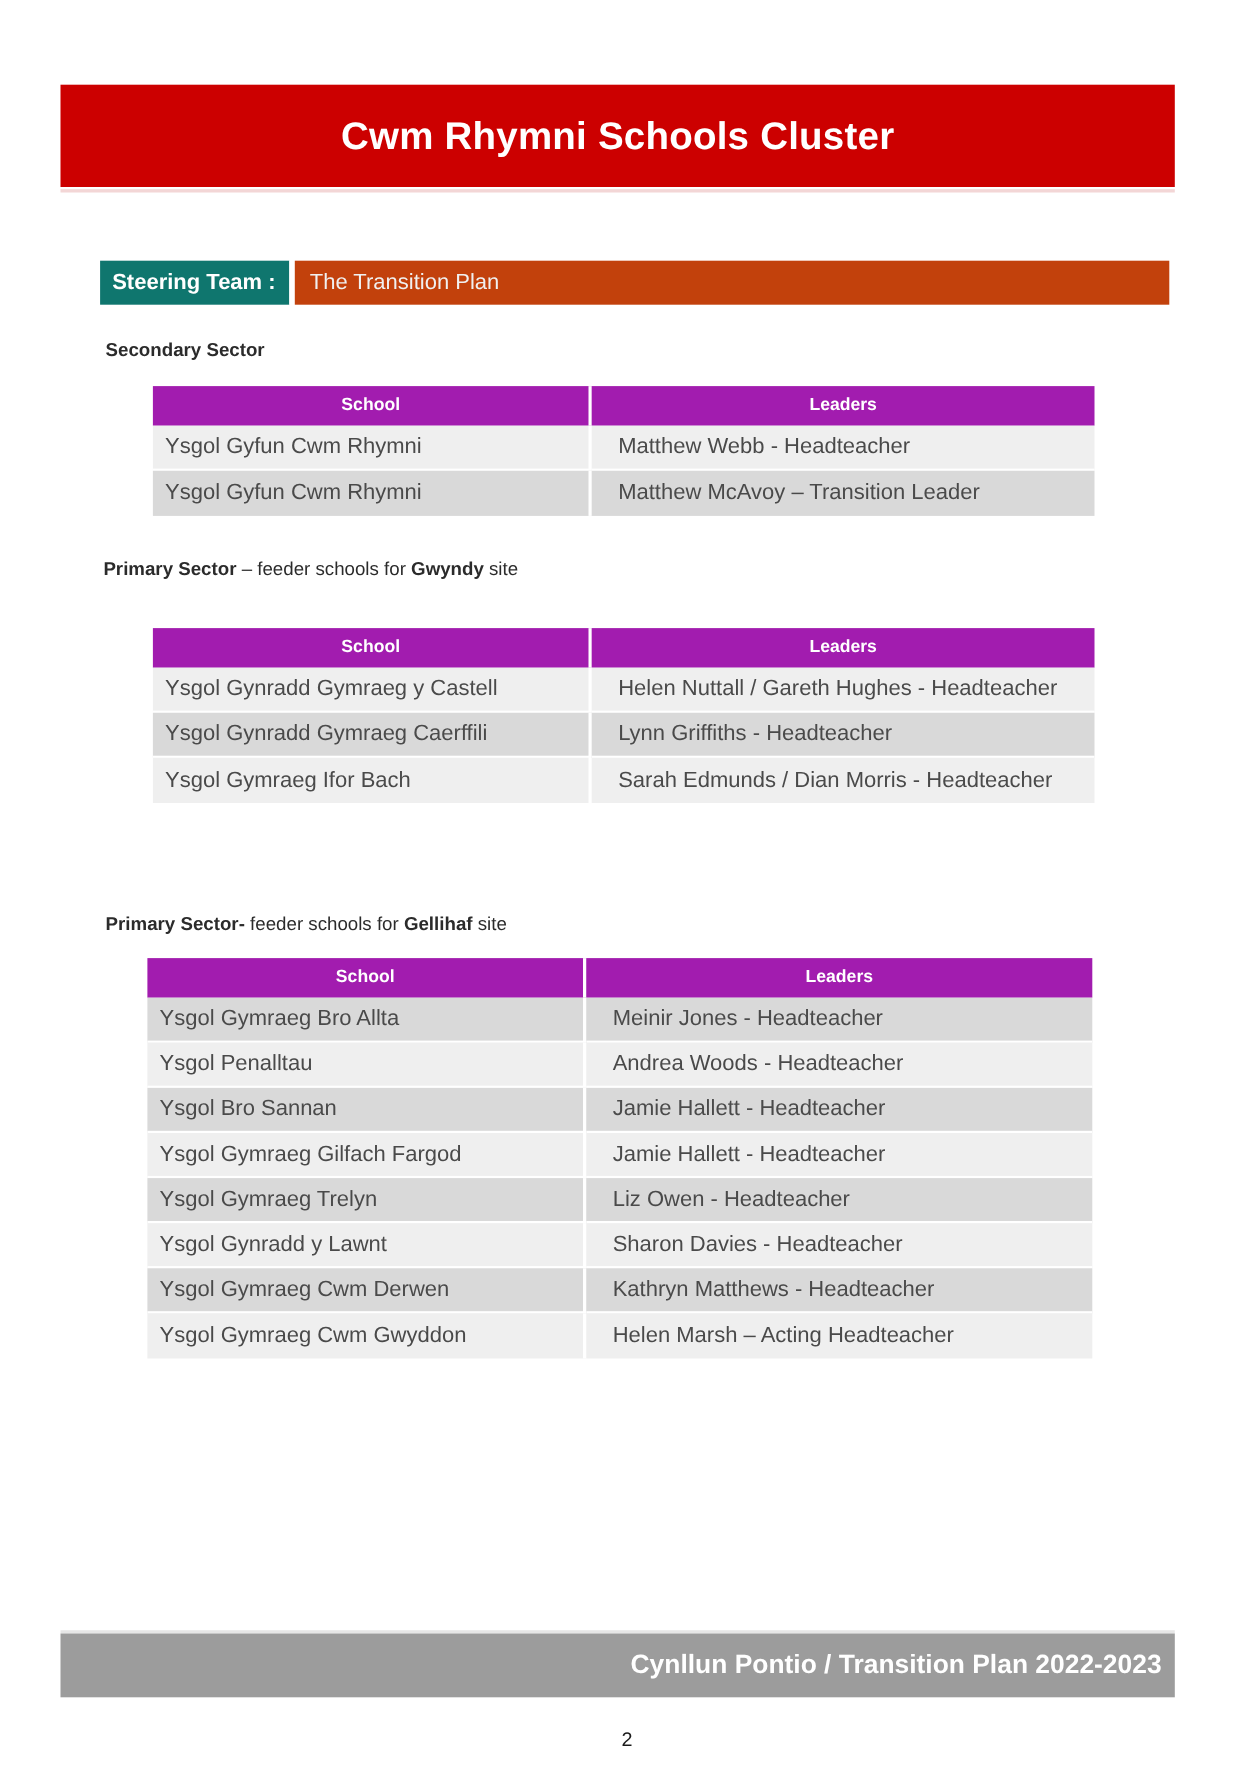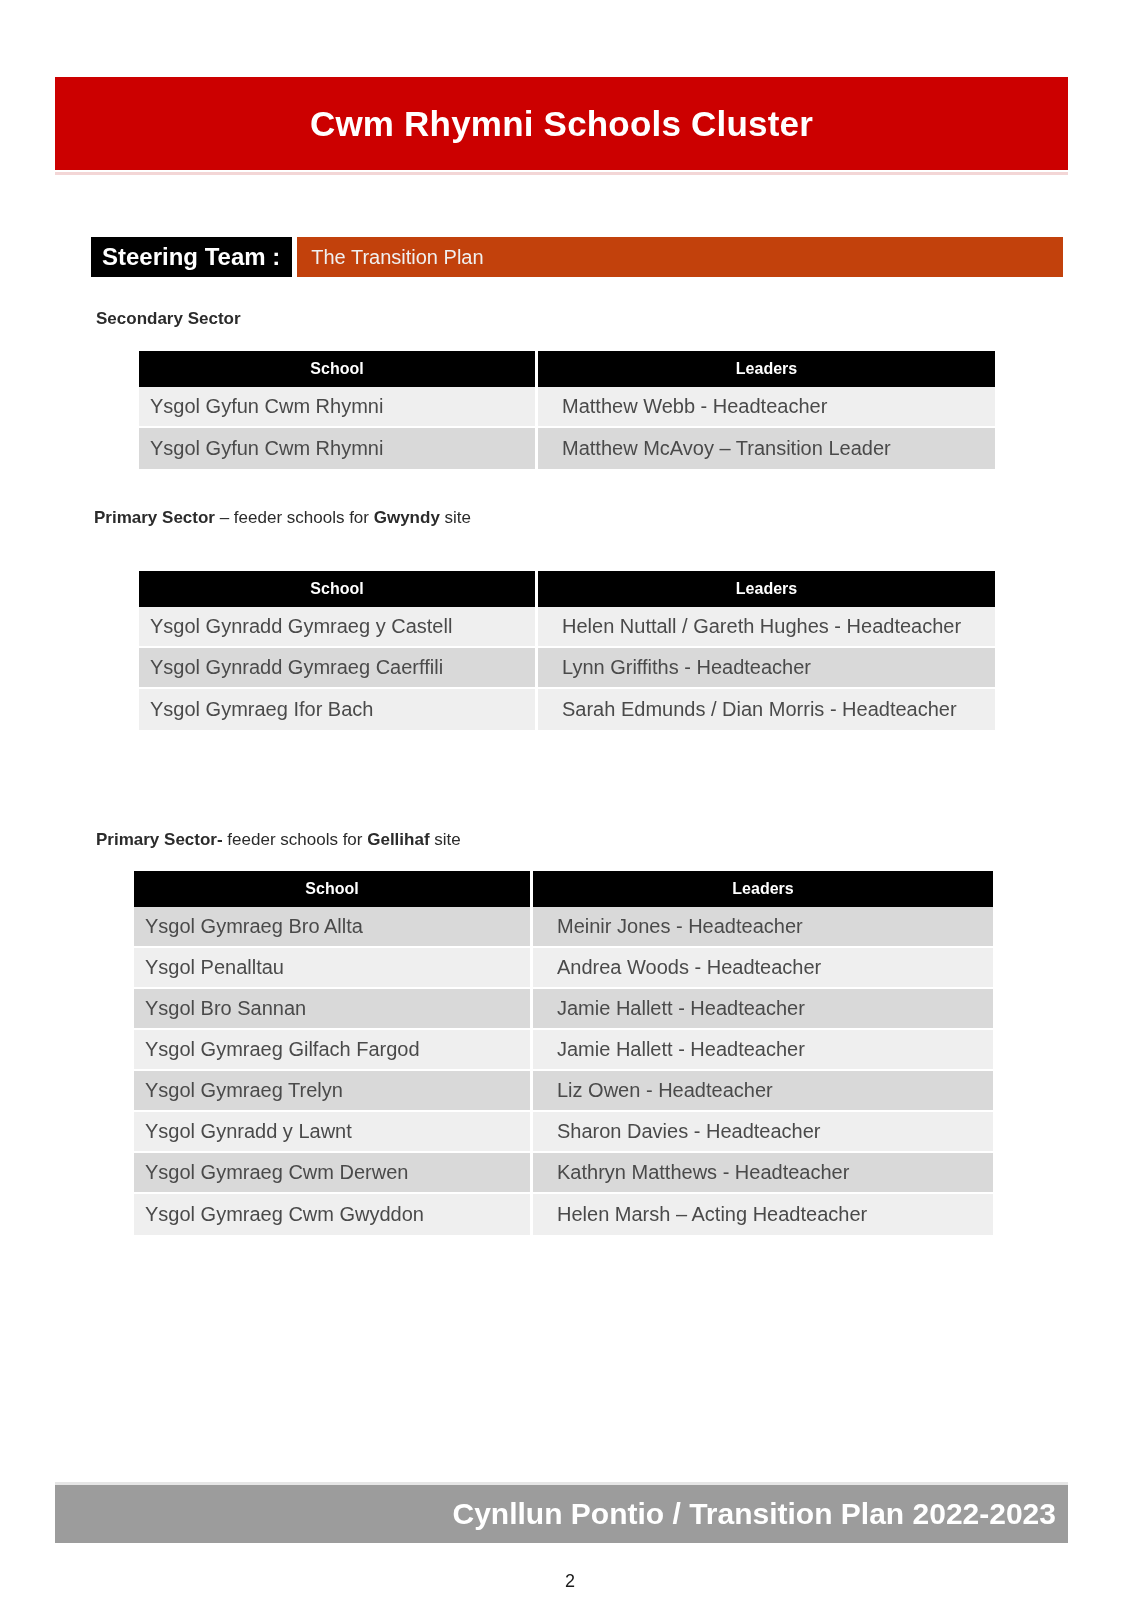--- a/index.html
+++ b/index.html
@@ -57,23 +57,23 @@
   .steering-row {
     position: absolute;
     left: 91px;
     top: 189px;
     width: 972px;
     height: 40px;
     display: flex;
     align-items: stretch;
   }
   .steering-label {
-    background: #000000;
+    background: #0f766e;
     color: #ffffff;
-    font-size: 24px;
+    font-size: 20px;
     font-weight: bold;
     display: flex;
     align-items: center;
     padding: 0 12px 0 11px;
     box-sizing: border-box;
     white-space: nowrap;
   }
   .steering-gap {
     width: 5px;
     background: #ffffff;
@@ -105,21 +105,21 @@
   #heading-gellihaf  { left: 96px; top: 782px; }
 
   
   .tbl {
     position: absolute;
     border-collapse: separate;
     border-spacing: 0;
     table-layout: fixed;
   }
   .tbl th {
-    background: #000000;
+    background: #a21caf;
     color: #ffffff;
     font-size: 16px;
     font-weight: bold;
     text-align: center;
     height: 36px;
     padding: 0;
     border-right: 3px solid #ffffff;
     box-sizing: border-box;
   }
   .tbl th:last-child { border-right: none; }
@@ -169,21 +169,21 @@
     height: 58px;
     background: #9C9C9C;
     display: flex;
     align-items: center;
     justify-content: flex-end;
     box-sizing: border-box;
     padding-right: 12px;
   }
   .footer-text {
     color: #ffffff;
-    font-size: 30px;
+    font-size: 24px;
     font-weight: bold;
     white-space: nowrap;
   }
   .page-number {
     position: absolute;
     left: 0;
     top: 1523px;
     width: 1140px;
     text-align: center;
     font-size: 18px;

